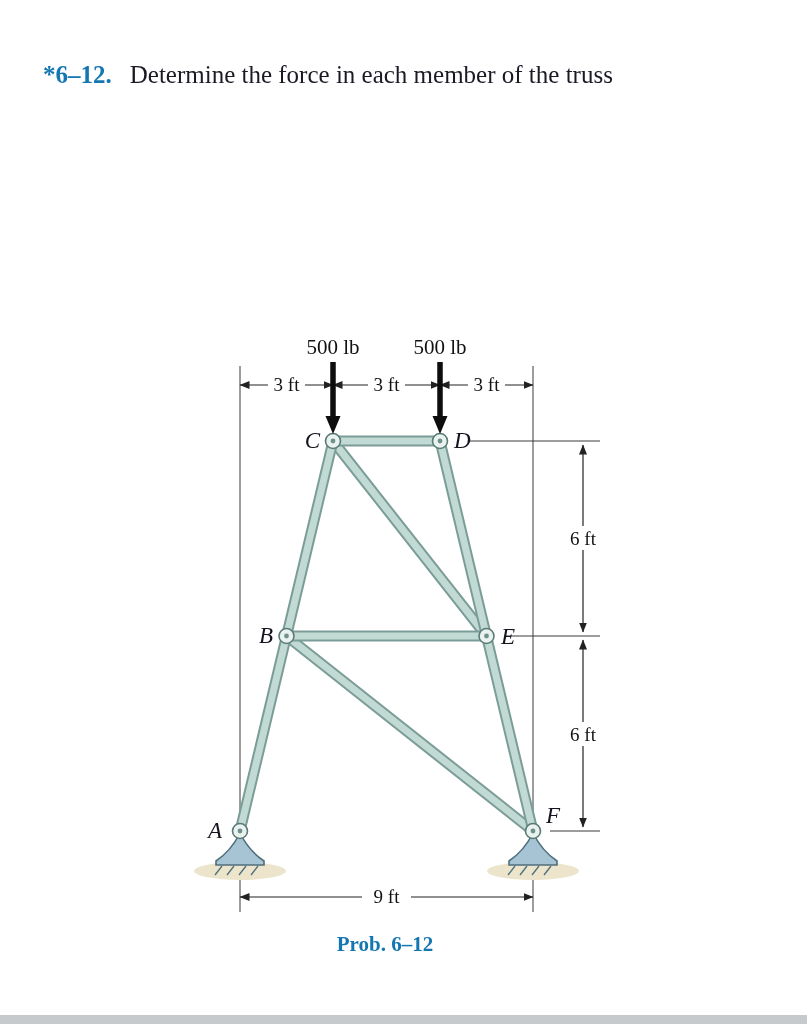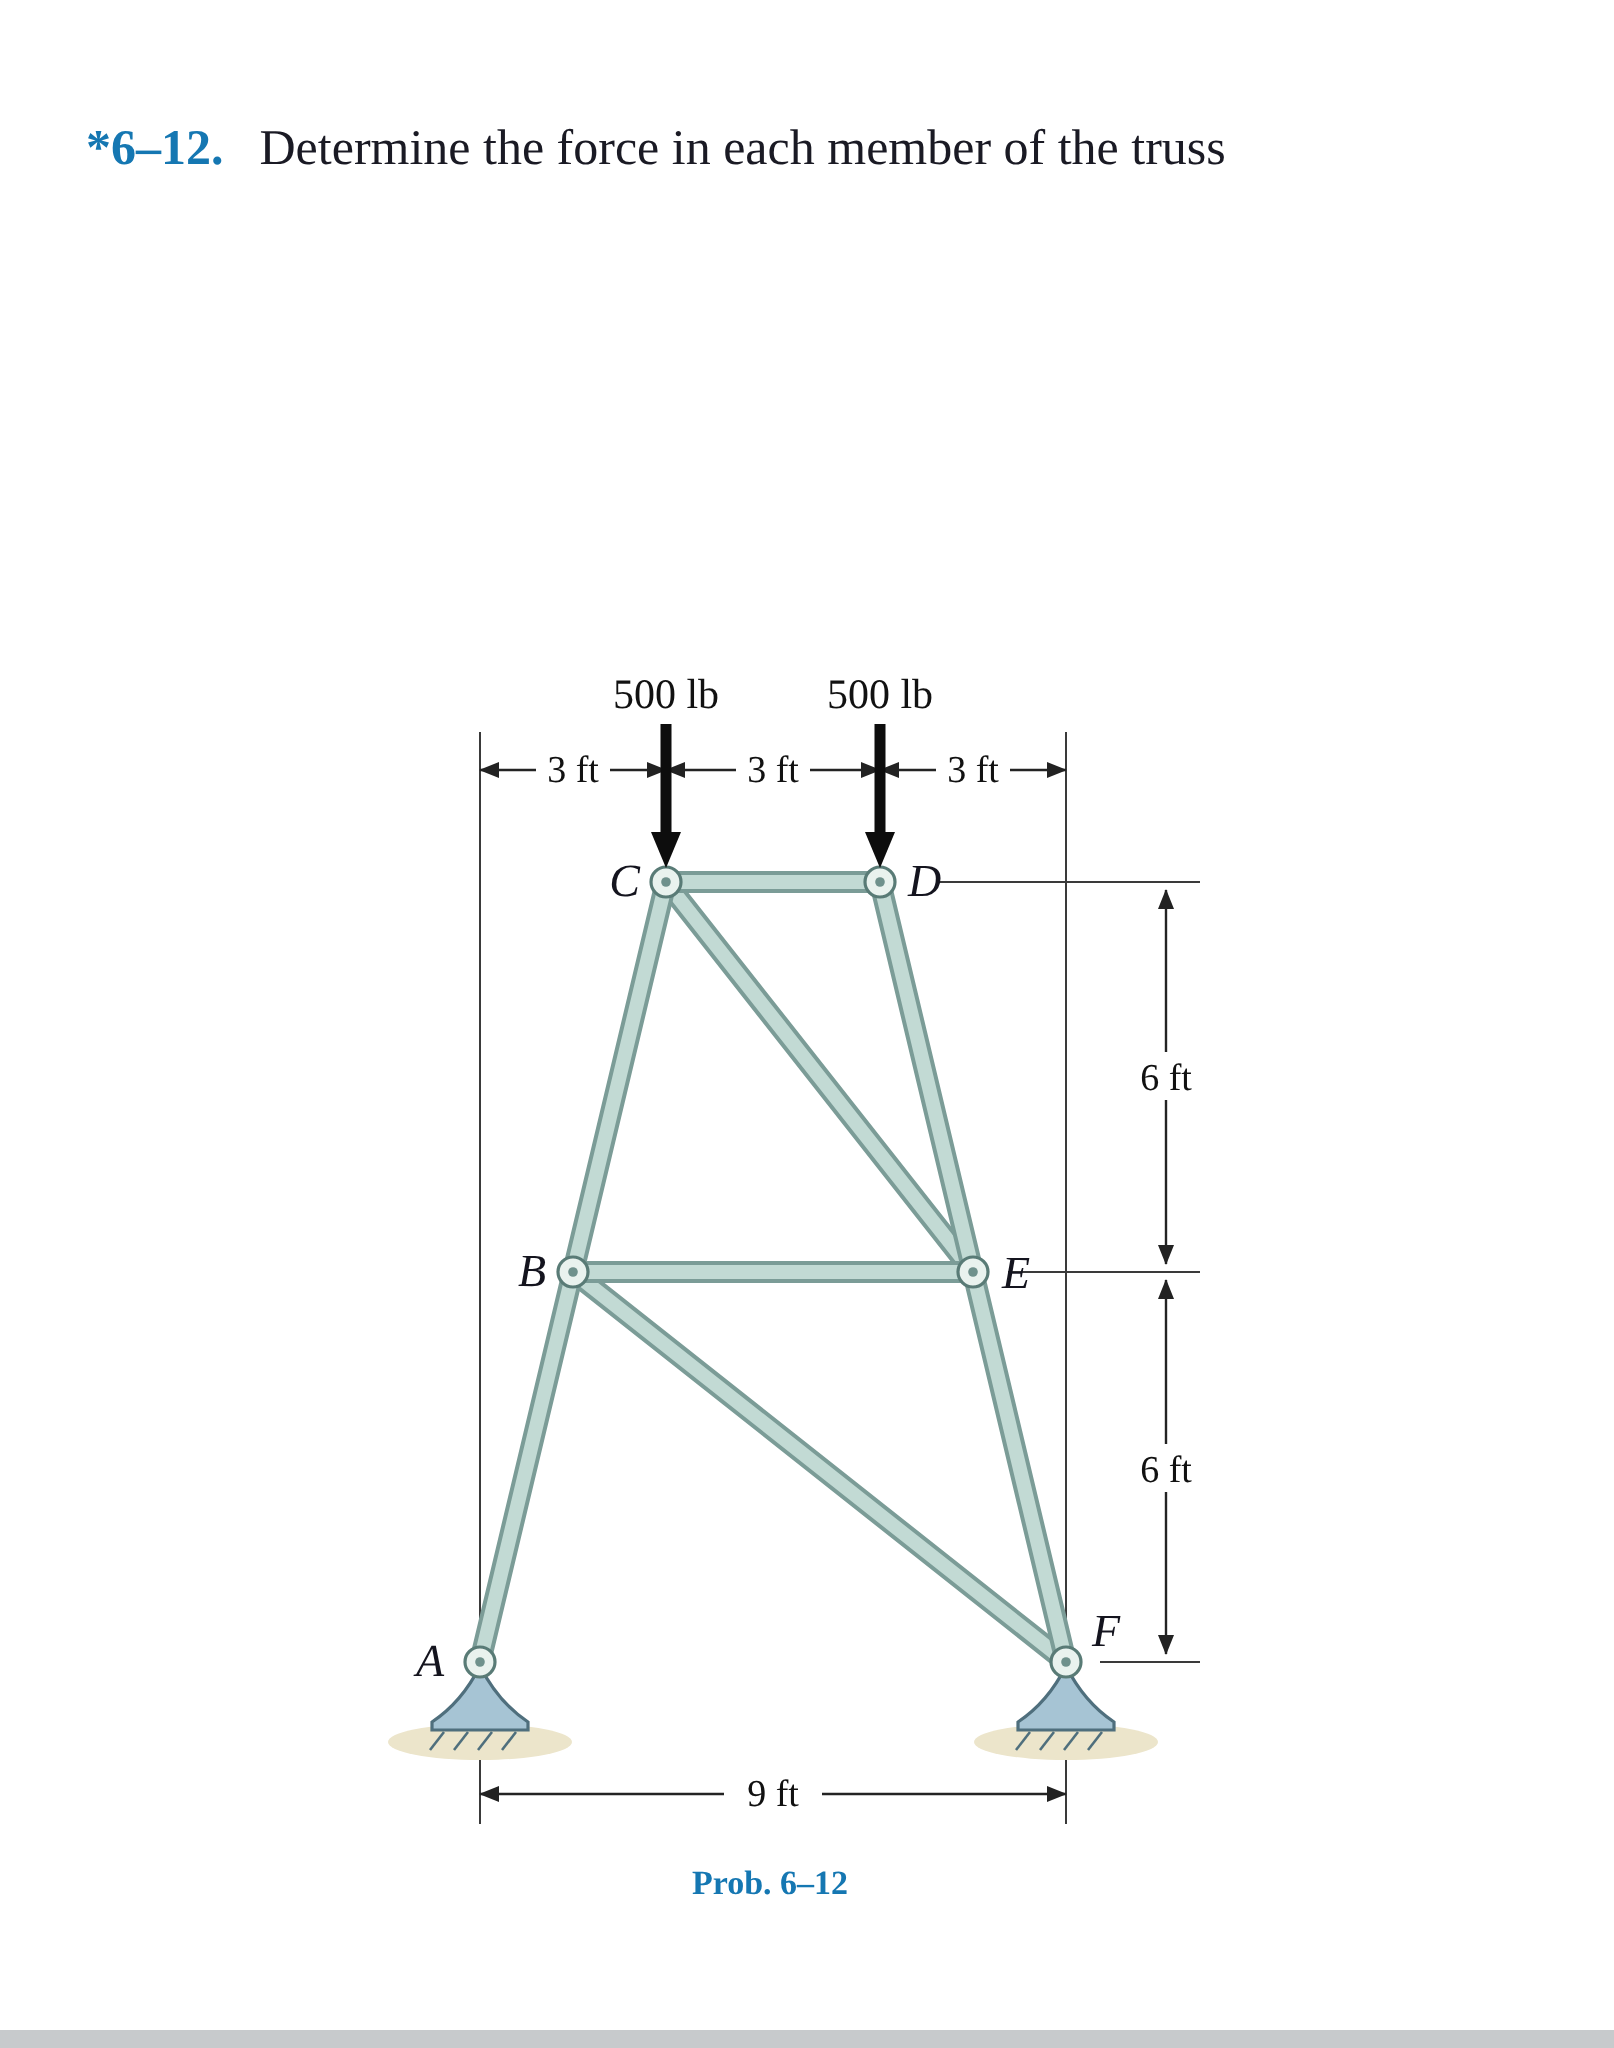--- a/index.html
+++ b/index.html
@@ -9,21 +9,21 @@
   }
   .problem-text {
     position:absolute; left:43px; top:58px; width:740px;
     font-size:25px; line-height:1.38; color:#1a1a24; margin:0;
   }
   .prob-num {
     color:var(--accent,#1577b2); font-weight:bold; margin-right:18px;
   }
   .caption {
     position:absolute; left:145px; top:932px; width:480px; margin:0;
-    text-align:center; font-size:17px; font-weight:bold; color:var(--accent,#1577b2);
+    text-align:center; font-size:21px; font-weight:bold; color:var(--accent,#1577b2);
   }
   .figure { position:absolute; left:170px; top:320px; width:480px; height:620px; }
   .bottom-strip { position:absolute; left:0; bottom:0; width:100%; height:9px; background:#c7cacc; }
 
   
   .ext   { stroke:#3a3a3a; stroke-width:1; fill:none; }
   .dim   { stroke:#232323; stroke-width:1.2; fill:none; }
   .member-out { stroke:var(--member-edge,#7b9c97); stroke-width:11; stroke-linecap:round; fill:none; }
   .member-in  { stroke:var(--member-fill,#c2dad4); stroke-width:7;  stroke-linecap:round; fill:none; }
   .joint-outer { fill:#e9f2ee; stroke:#597b76; stroke-width:1.6; }

